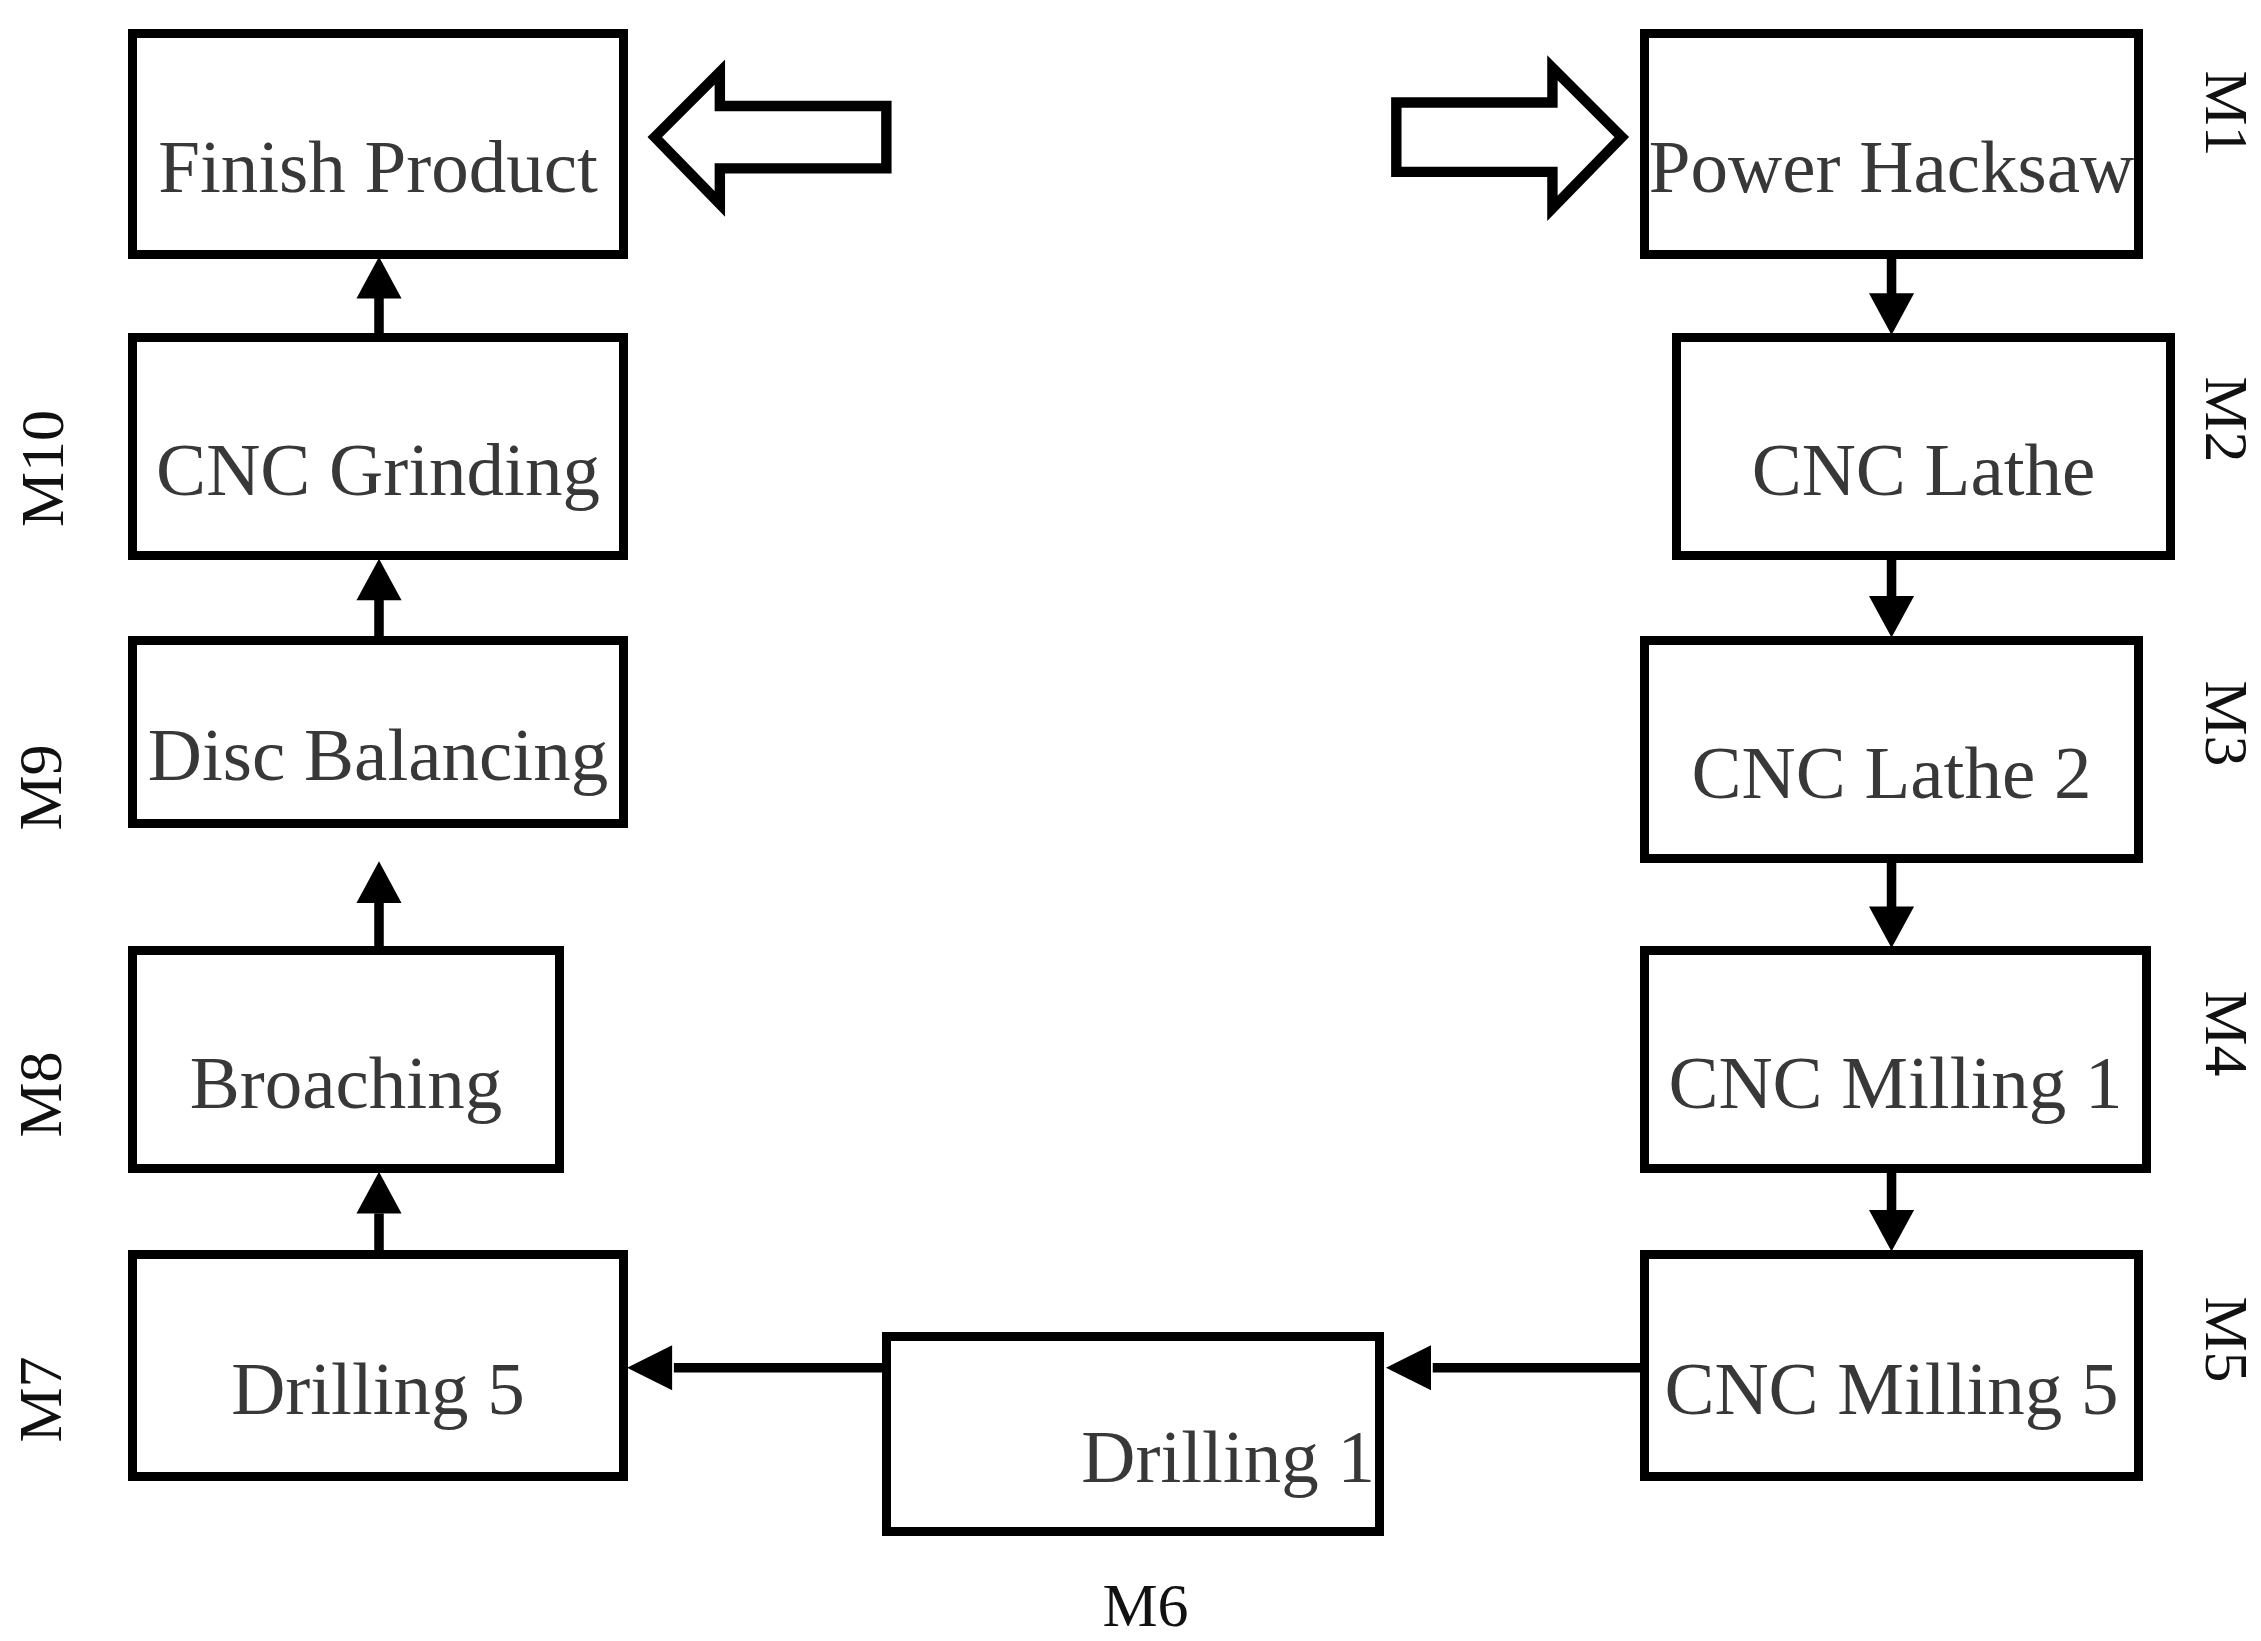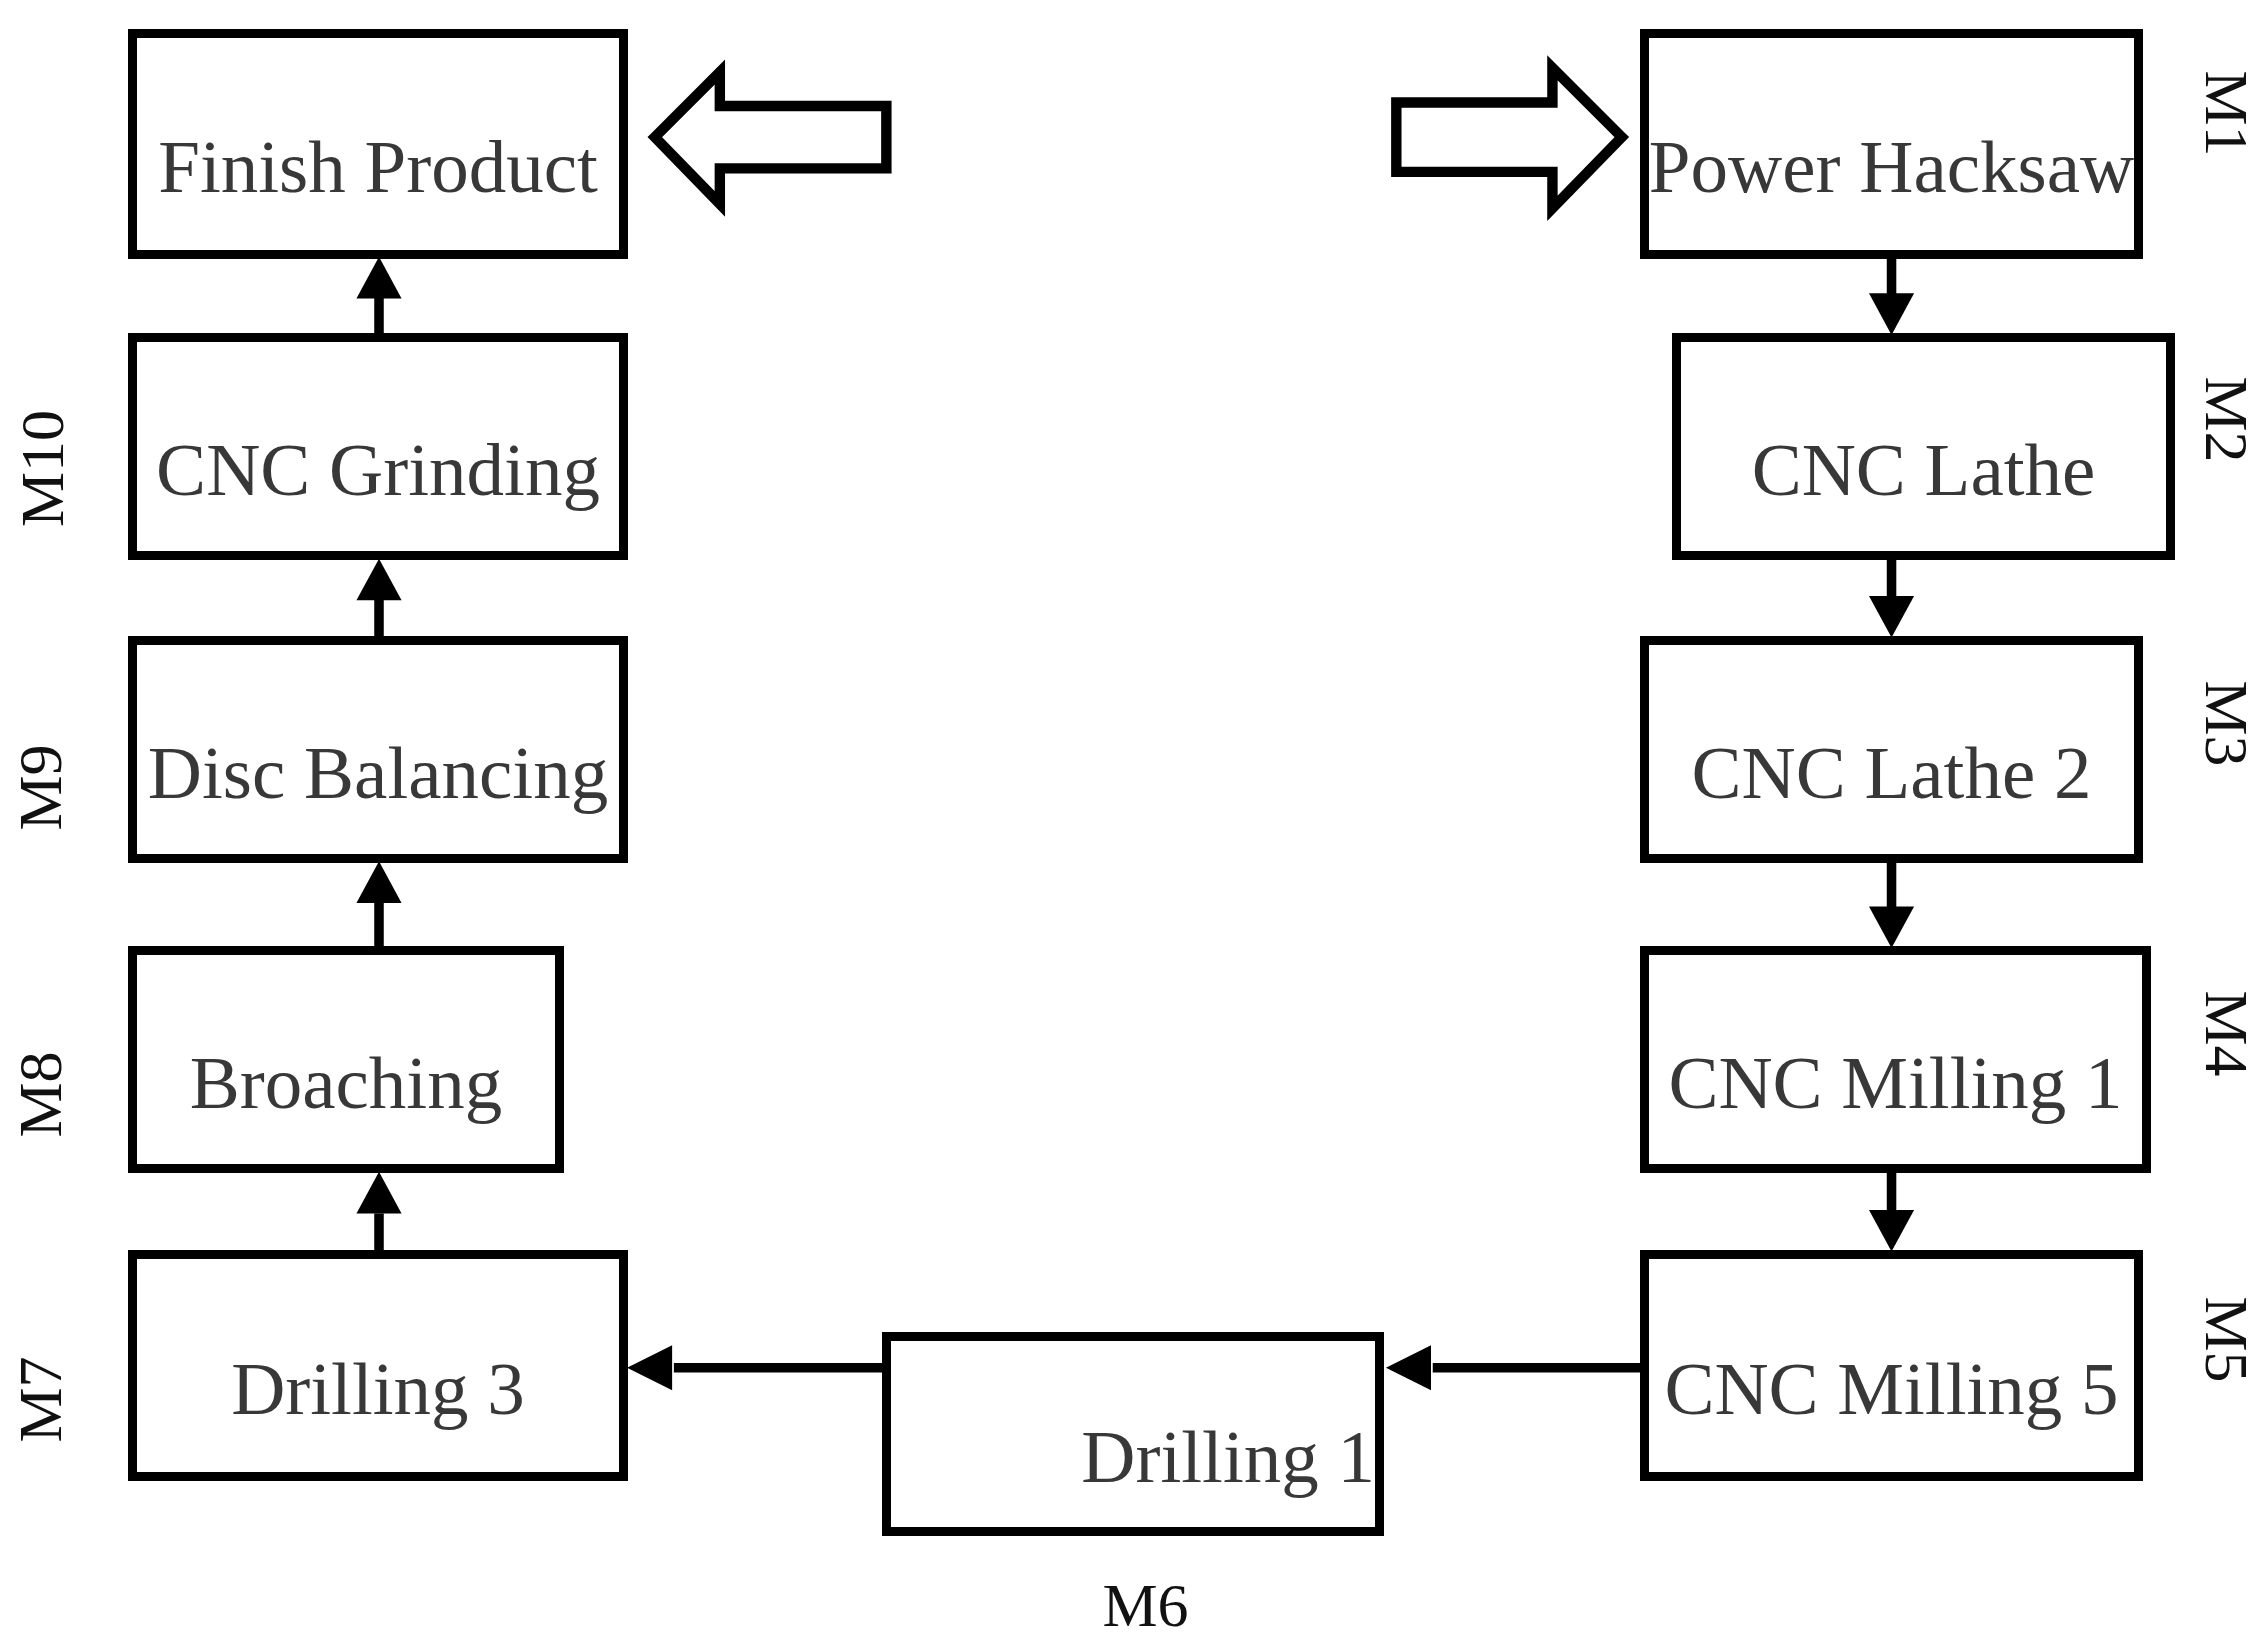--- a/index.html
+++ b/index.html
@@ -122,28 +122,28 @@
     <polygon class="block-arrow" points="755,158 830,83 830,122 1022,122 1022,194 830,194 830,235"></polygon>
     <polygon class="block-arrow" points="1870,158 1790,78 1790,118 1610,118 1610,198 1790,198 1790,240"></polygon>
   </svg>
 
   <div class="process-box" style="left:128px; top:29px;  width:500px; height:230px;">
     <span class="box-label">Finish Product</span>
   </div>
   <div class="process-box" style="left:128px; top:333px; width:500px; height:227px;">
     <span class="box-label">CNC Grinding</span>
   </div>
-  <div class="process-box" style="left:128px; top:636px; width:500px; height:227px;">
+  <div class="process-box" style="left:128px; top:636px; width:500px; height:192px;">
     <span class="box-label">Disc Balancing</span>
   </div>
   <div class="process-box" style="left:128px; top:946px; width:436px; height:227px;">
     <span class="box-label">Broaching</span>
   </div>
   <div class="process-box" style="left:128px; top:1250px; width:500px; height:231px;">
-    <span class="box-label">Drilling 3</span>
+    <span class="box-label">Drilling 5</span>
   </div>
 
   <div class="process-box" style="left:882px; top:1332px; width:502px; height:204px;justify-content:flex-end;">
     <span class="box-label">Drilling 1</span>
   </div>
 
   <div class="process-box" style="left:1640px; top:29px;  width:503px; height:230px;">
     <span class="box-label">Power Hacksaw</span>
   </div>
   <div class="process-box" style="left:1640px; top:333px; width:503px; height:227px;margin-left:32px;">

